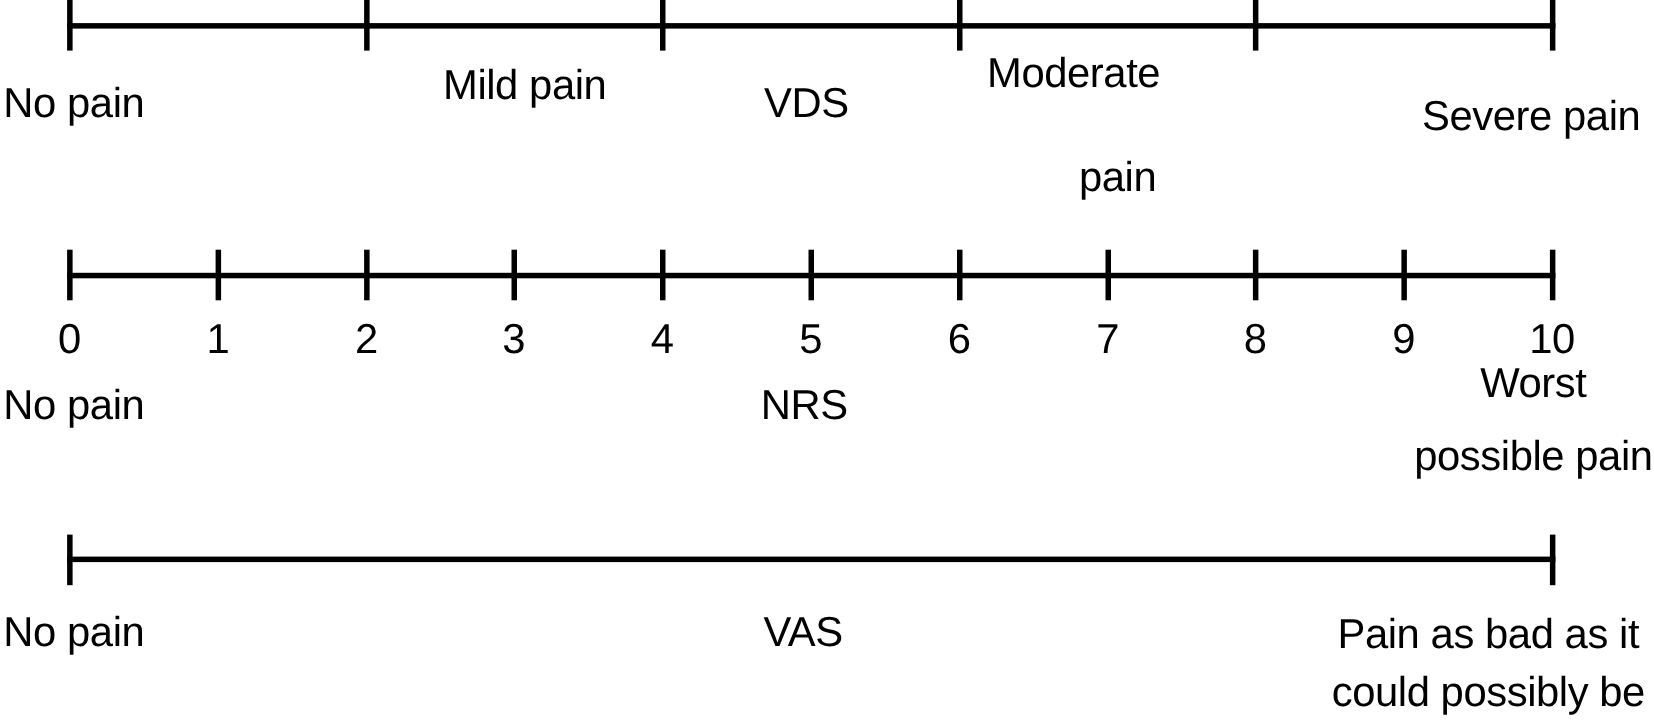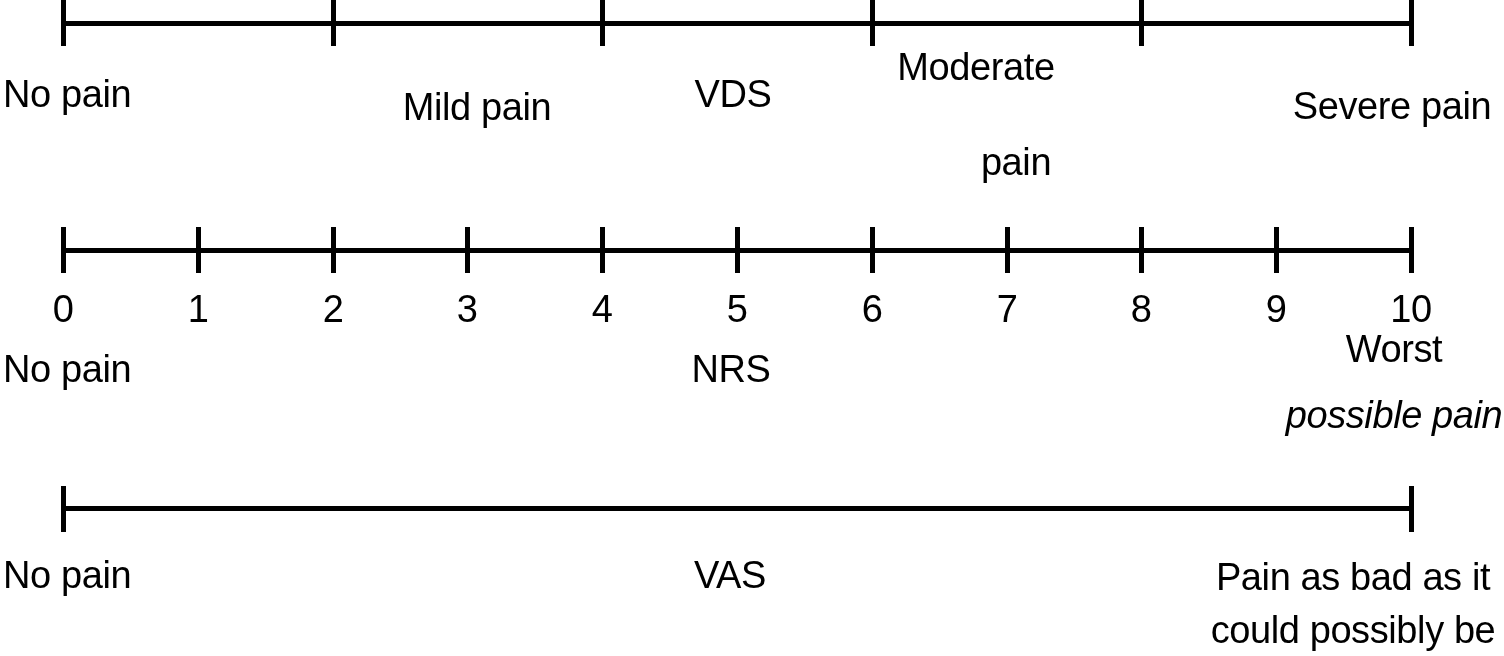--- a/index.html
+++ b/index.html
@@ -27,21 +27,21 @@
 <div class="figure">
     <div>
       <div class="shape" style="left: 60.5px; top: 20.5px; width: 1353px; height: 5px; background: rgb(0, 0, 0);"></div>
       <div class="shape" style="left: 60.5px; top: 0px; width: 5px; height: 46px; background: rgb(0, 0, 0);"></div>
       <div class="shape" style="left: 330.5px; top: 0px; width: 5px; height: 46px; background: rgb(0, 0, 0);"></div>
       <div class="shape" style="left: 599.5px; top: 0px; width: 5px; height: 46px; background: rgb(0, 0, 0);"></div>
       <div class="shape" style="left: 869.5px; top: 0px; width: 5px; height: 46px; background: rgb(0, 0, 0);"></div>
       <div class="shape" style="left: 1138.5px; top: 0px; width: 5px; height: 46px; background: rgb(0, 0, 0);"></div>
       <div class="shape" style="left: 1408.5px; top: 0px; width: 5px; height: 46px; background: rgb(0, 0, 0);"></div>
       <div class="txt" style="left: 3px; top: 75px;">No pain</div>
-      <div class="txt center" style="left: 477px; top: 88px; text-align: right;">Mild pain</div>
+      <div class="txt center" style="left: 477px; top: 59px; text-align: right;">Mild pain</div>
       <div class="txt center" style="left: 733px; top: 75px;">VDS</div>
       <div class="txt center" style="left: 976px; top: 48px;">Moderate</div>
       <div class="txt center" style="left: 1016px; top: 103px; margin-top: 40px;">pain</div>
       <div class="txt center" style="left: 1392px; top: 75px; margin-top: 12px;">Severe pain</div>
     </div>
     <div>
       <div class="shape" style="left: 60.5px; top: 247.5px; width: 1353px; height: 5px; background: rgb(0, 0, 0);"></div>
       <div class="shape" style="left: 60.5px; top: 227px; width: 5px; height: 46px; background: rgb(0, 0, 0);"></div>
       <div class="shape" style="left: 195.5px; top: 227px; width: 5px; height: 46px; background: rgb(0, 0, 0);"></div>
       <div class="shape" style="left: 330.5px; top: 227px; width: 5px; height: 46px; background: rgb(0, 0, 0);"></div>
@@ -60,21 +60,21 @@
       <div class="txt center" style="left: 602px; top: 290px;">4</div>
       <div class="txt center" style="left: 737px; top: 290px;">5</div>
       <div class="txt center" style="left: 872px; top: 290px;">6</div>
       <div class="txt center" style="left: 1007px; top: 290px;">7</div>
       <div class="txt center" style="left: 1141px; top: 290px;">8</div>
       <div class="txt center" style="left: 1276px; top: 290px;">9</div>
       <div class="txt center" style="left: 1411px; top: 290px;">10</div>
       <div class="txt" style="left: 3px; top: 350px;">No pain</div>
       <div class="txt center" style="left: 731px; top: 350px;">NRS</div>
       <div class="txt center" style="left: 1394px; top: 330px;">Worst</div>
-      <div class="txt center" style="left: 1394px; top: 396px; font-style: italic;">possible pain</div>
+      <div class="txt center" style="left: 1394px; top: 396px;">possible pain</div>
     </div>
     <div>
       <div class="shape" style="left: 60.5px; top: 505.5px; width: 1353px; height: 5px; background: rgb(0, 0, 0);"></div>
       <div class="shape" style="left: 60.5px; top: 486px; width: 5px; height: 46px; background: rgb(0, 0, 0);"></div>
       <div class="shape" style="left: 1408.5px; top: 486px; width: 5px; height: 46px; background: rgb(0, 0, 0);"></div>
       <div class="txt" style="left: 3px; top: 556px;">No pain</div>
       <div class="txt center" style="left: 730px; top: 556px;">VAS</div>
       <div class="txt center" style="left: 1353px; top: 558px;">Pain as bad as it</div>
       <div class="txt center" style="left: 1353px; top: 611px;">could possibly be</div>
     </div>

